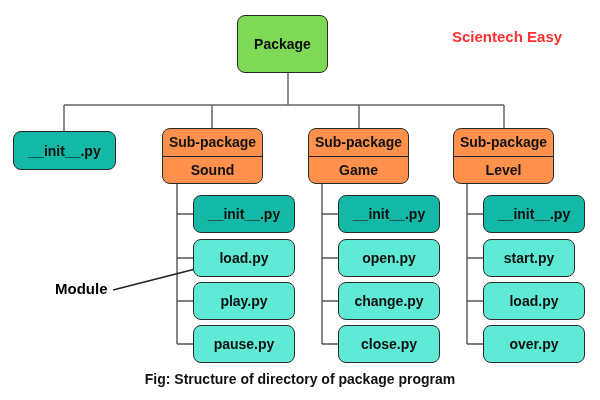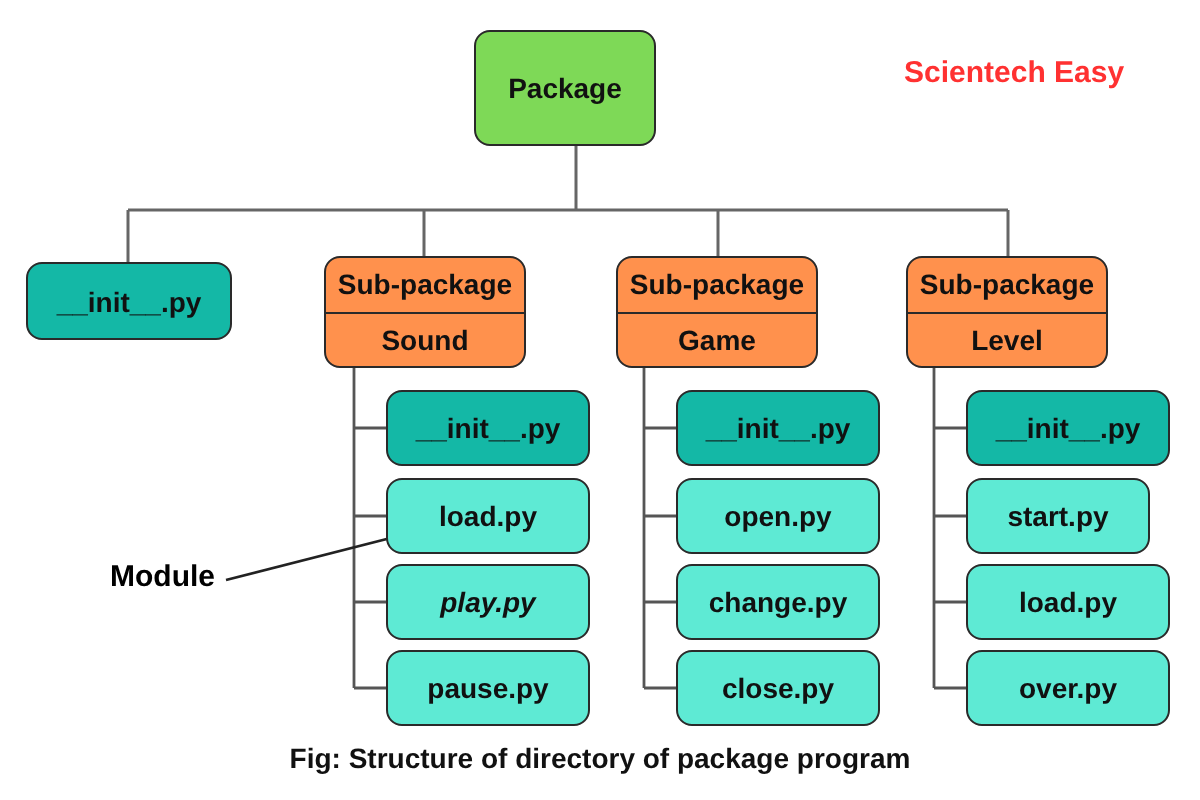--- a/index.html
+++ b/index.html
@@ -74,21 +74,21 @@
     <div class="cell">Sub-package</div>
     <div class="cell">Game</div>
   </div>
   <div class="box two orange" style="left:453px;top:128px;width:101px;height:56px;">
     <div class="cell">Sub-package</div>
     <div class="cell">Level</div>
   </div>
 
   <div class="box single yellow" style="left:193px;top:195px;width:102px;height:38px;">__init__.py</div>
   <div class="box single lgreen" style="left:193px;top:239px;width:102px;height:38px;">load.py</div>
-  <div class="box single lgreen" style="left:193px;top:282px;width:102px;height:38px;font-style:italic;">play.py</div>
+  <div class="box single lgreen" style="left:193px;top:282px;width:102px;height:38px;">play.py</div>
   <div class="box single lgreen" style="left:193px;top:325px;width:102px;height:38px;">pause.py</div>
 
   <div class="box single yellow" style="left:338px;top:195px;width:102px;height:38px;">__init__.py</div>
   <div class="box single lgreen" style="left:338px;top:239px;width:102px;height:38px;">open.py</div>
   <div class="box single lgreen" style="left:338px;top:282px;width:102px;height:38px;">change.py</div>
   <div class="box single lgreen" style="left:338px;top:325px;width:102px;height:38px;">close.py</div>
 
   <div class="box single yellow" style="left:483px;top:195px;width:102px;height:38px;">__init__.py</div>
   <div class="box single lgreen" style="left:483px;top:239px;width:92px;height:38px;">start.py</div>
   <div class="box single lgreen" style="left:483px;top:282px;width:102px;height:38px;">load.py</div>

